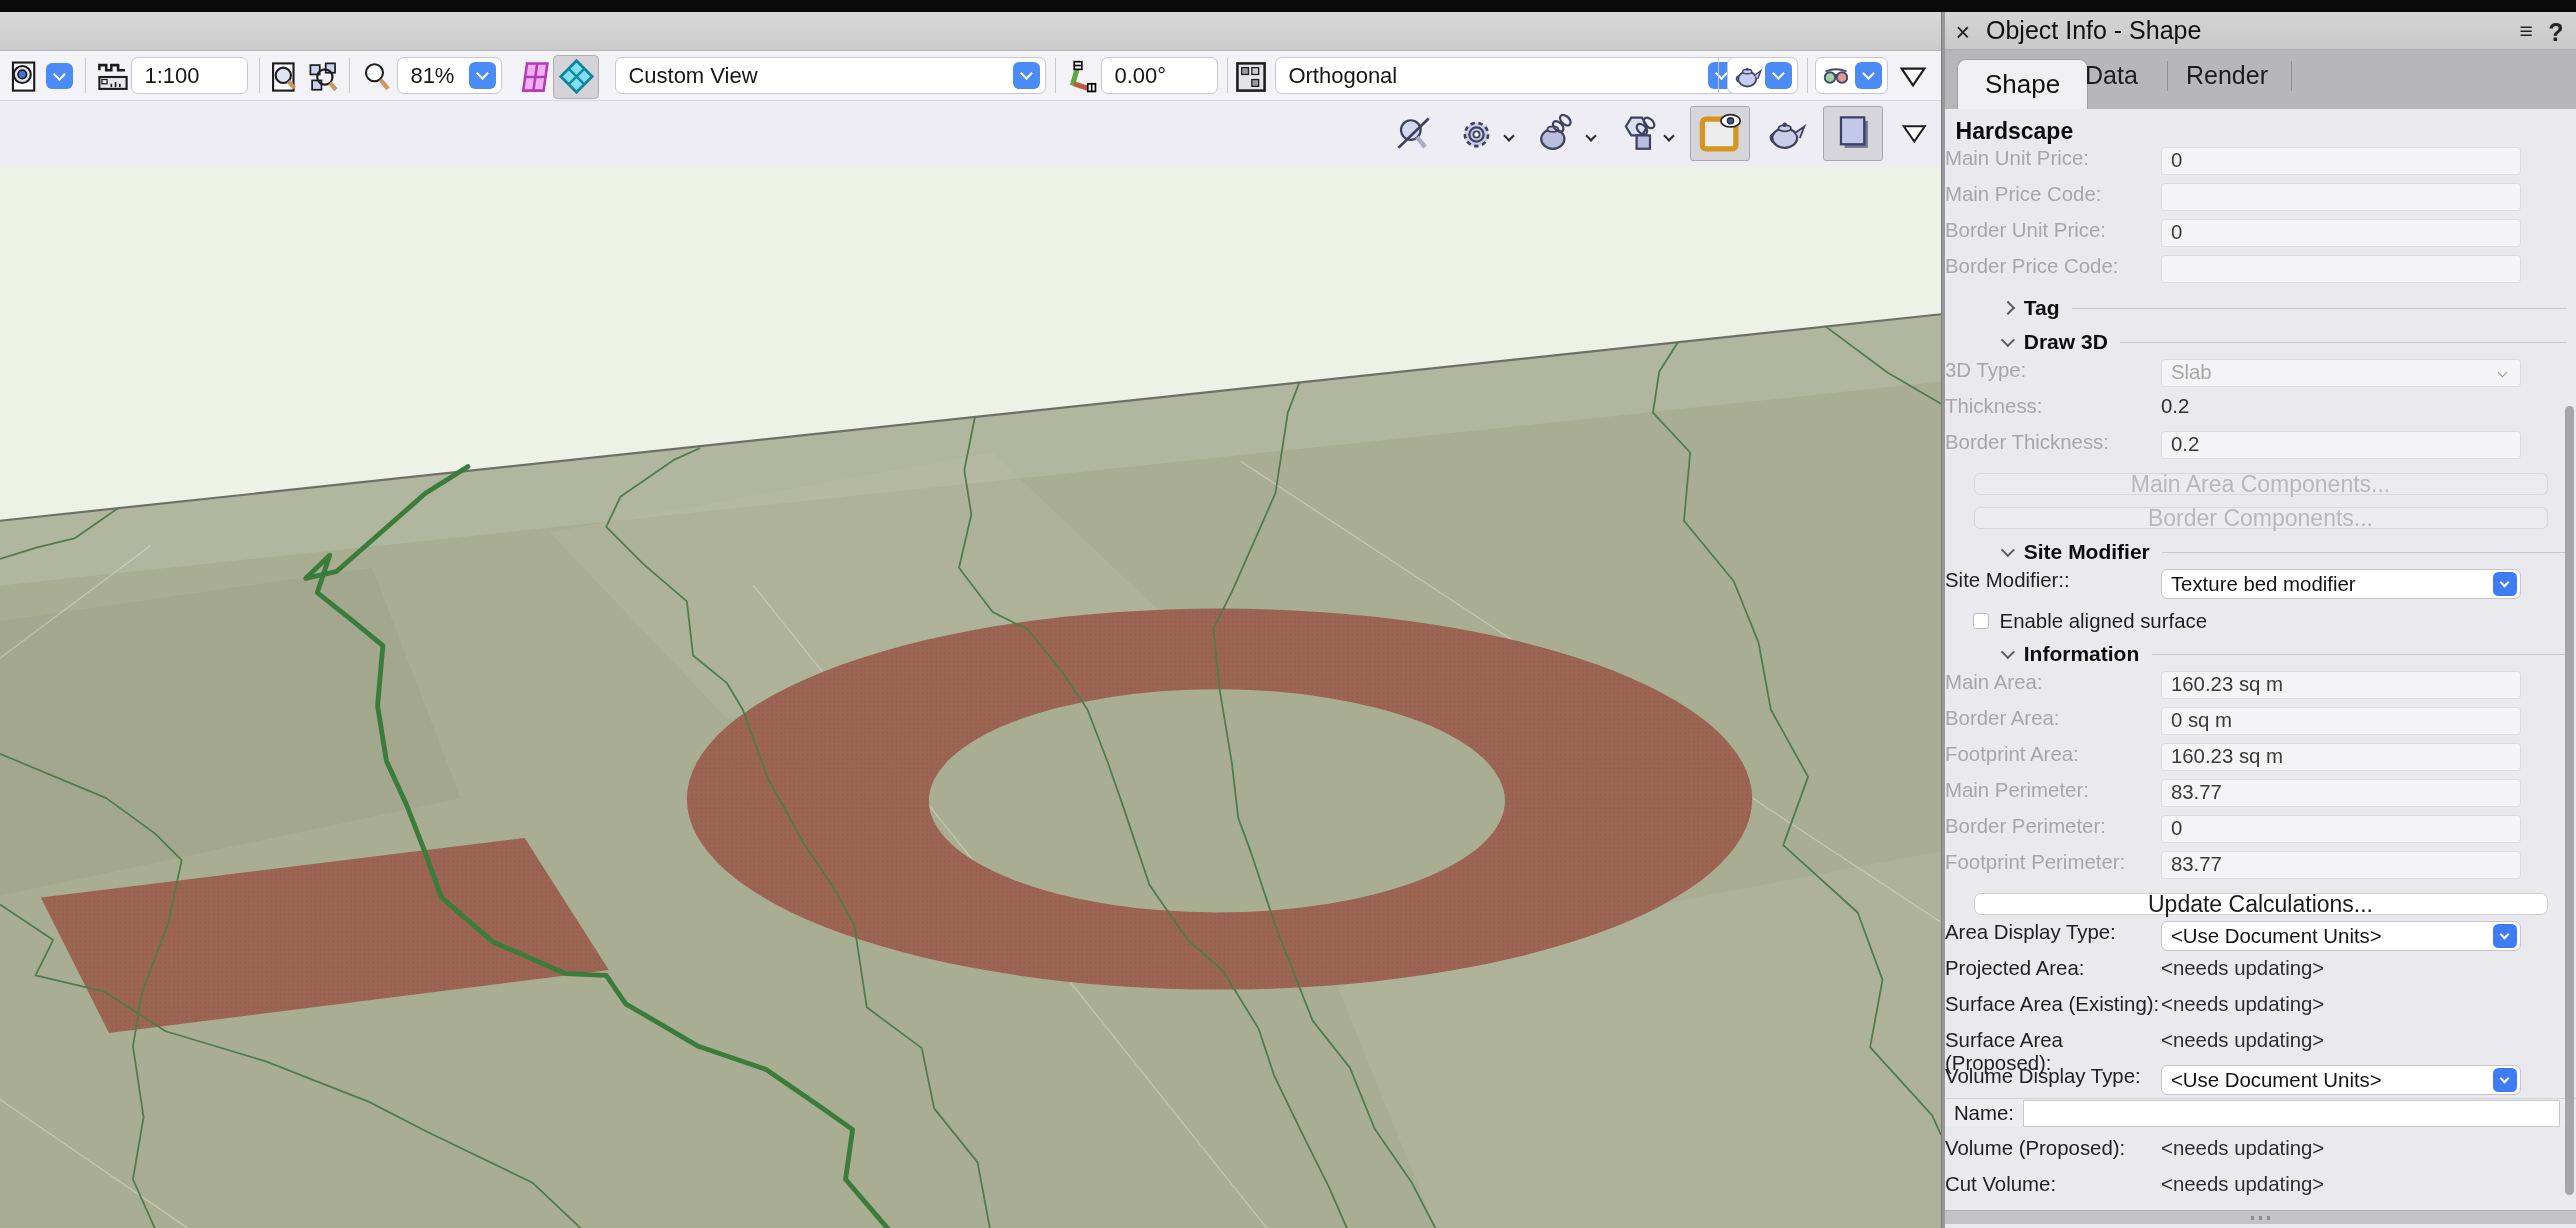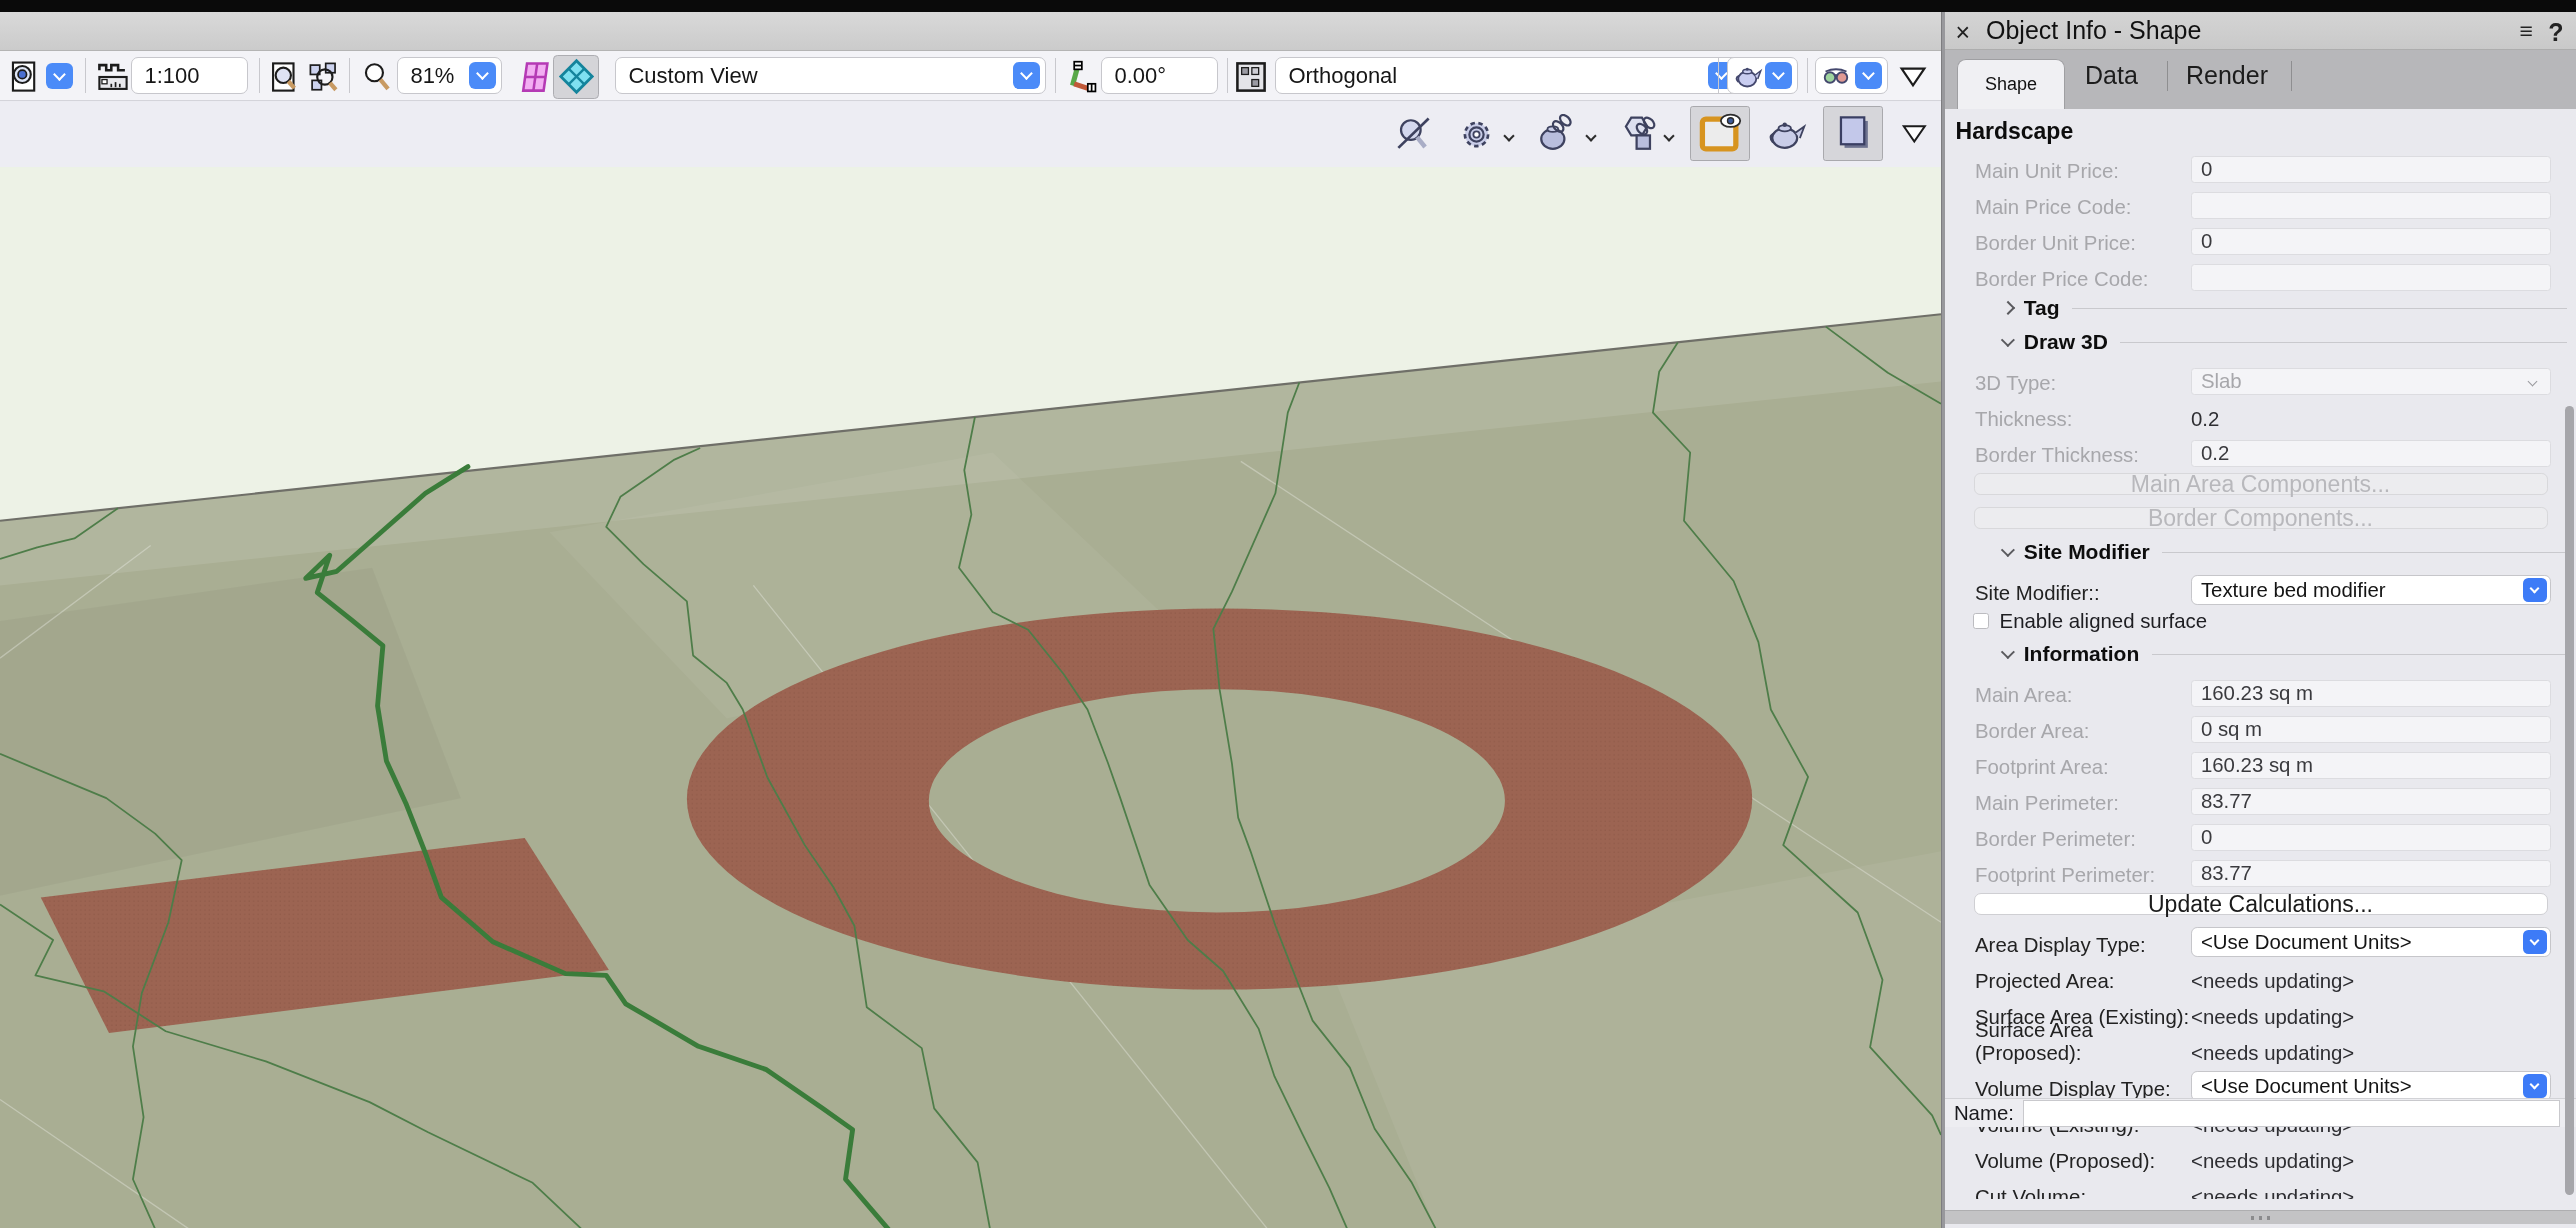--- a/index.html
+++ b/index.html
@@ -50,28 +50,28 @@
     background:linear-gradient(#d4d4d4,#c9c9c9); border-bottom:0.9px solid #adadad;
     display:flex; align-items:center; }
   #panel-title { font-size:25px; color:#111; margin-left:41px; font-weight:500; }
   .hicon { font-size:25px; color:#222; }
   #close-x { position:absolute; left:10.6px; top:5.3px; }
   #menu-ic { position:absolute; right:43px; top:5.3px; font-size:23px; }
   #help-ic { position:absolute; right:12.4px; top:5.3px; font-weight:bold; }
   #tabsbar { position:absolute; left:0; top:38px; width:631px; height:59px; background:#b7b7ba; }
   .tab-active { position:absolute; left:12.4px; top:8.9px; height:50px; padding:0 26.6px;
     background:#f0f0f3; border:0.9px solid #9f9fa2; border-bottom:none;
-    border-radius:8.9px 8.9px 0 0; display:flex; align-items:center; font-size:18px; color:#111; }
+    border-radius:8.9px 8.9px 0 0; display:flex; align-items:center; font-size:26px; color:#111; }
   .tab-plain { position:absolute; top:0; height:50px; display:flex; align-items:center;
     font-size:25px; color:#1c1c1c; }
   .tabsep { position:absolute; top:10.6px; width:0.9px; height:30px; background:#8e8e90; }
   #panel-body { position:absolute; left:0; top:97px; width:631px; height:1090px;
     background:#e9e9ee; overflow:hidden; }
   #pb-head { font-size:23px; font-weight:bold; color:#0d0d0d; padding:8.9px 0 1.8px 10.6px; }
-  .prow { position:relative; height:36px; display:flex; align-items:flex-end; padding-left:30px; }
+  .prow { position:relative; height:36px; display:flex; align-items:flex-start; }
   .plab { width:216px; font-size:20.4px; color:#222; flex:none; }
   .dim { color:#a7a7ab; }
   .fld { width:360px; height:27.5px; background:#f4f4f7; border:0.9px solid #dcdce0;
     border-radius:3.5px; display:flex; align-items:center; padding:0 8.9px;
     font-size:20.4px; color:#3a3a3e; }
   .fld.white { background:#fff; border-color:#c6c6ca; border-radius:6.2px; padding-right:3.5px; height:30px; color:#141414; }
   .fldtxt { white-space:nowrap; overflow:hidden; }
   .plain { font-size:20.4px; color:#2e2e32; }
   .gchev { width:7px; height:7px; border-right:1.8px solid #9a9a9e; border-bottom:1.8px solid #9a9a9e;
     transform:rotate(45deg); margin-left:auto; margin-right:5.3px; }

